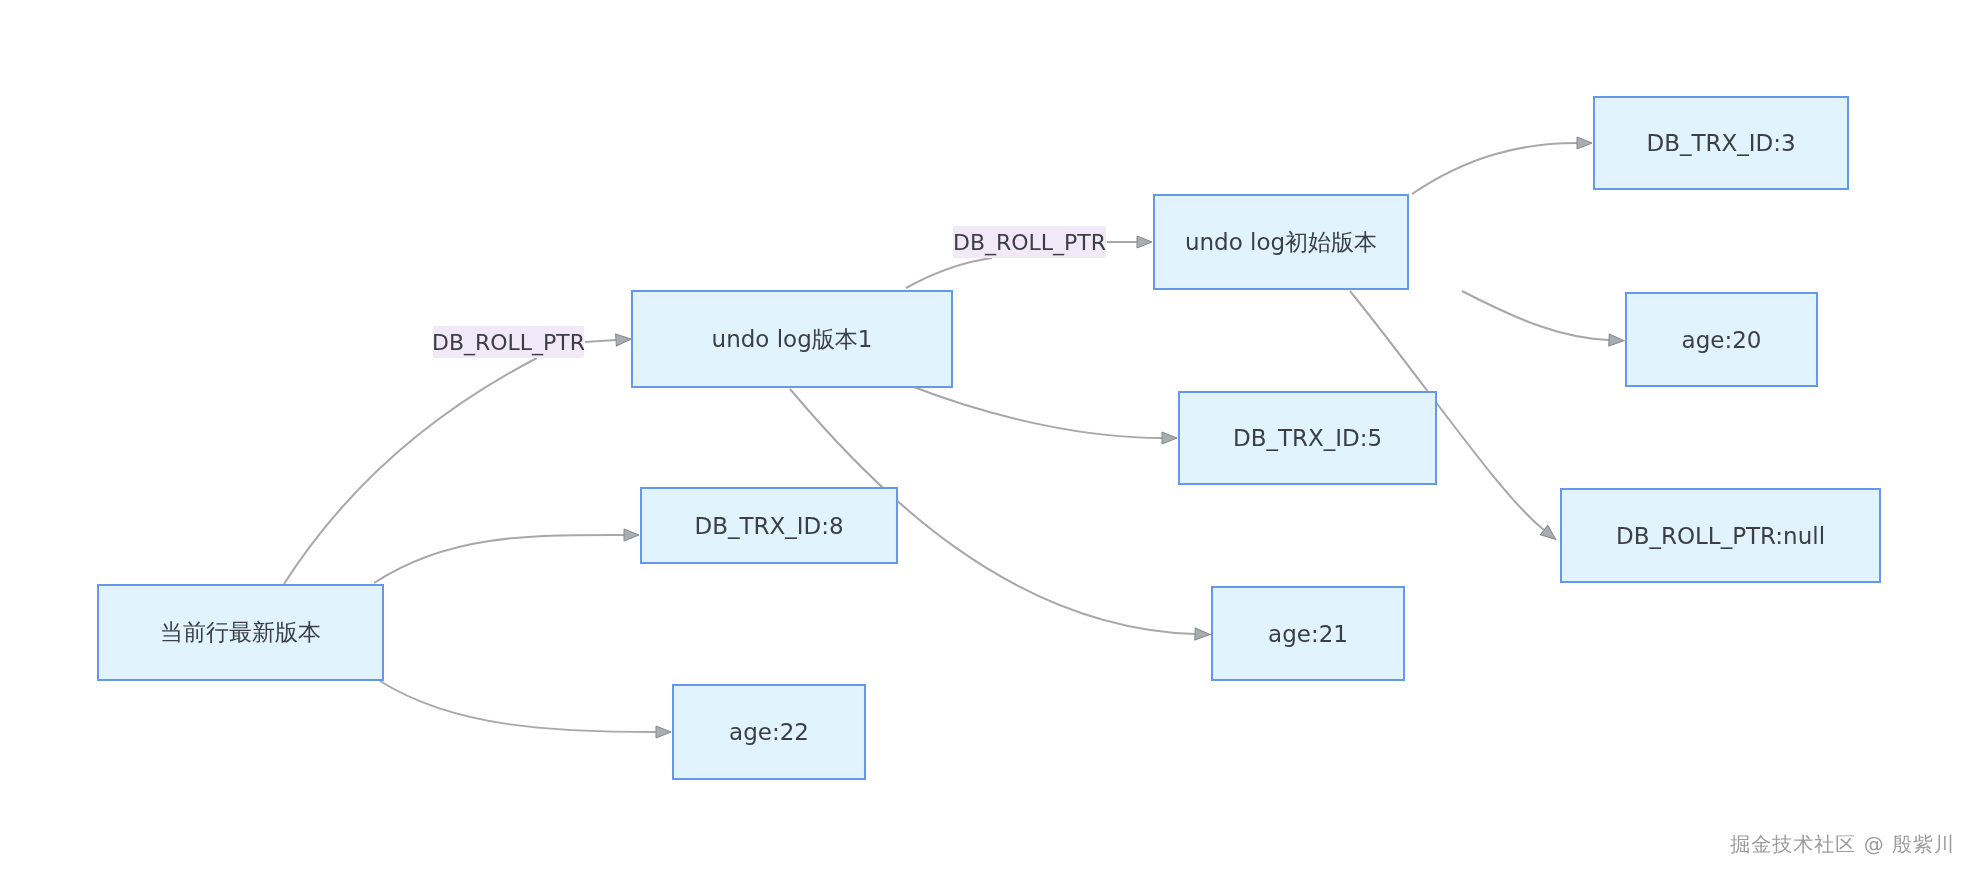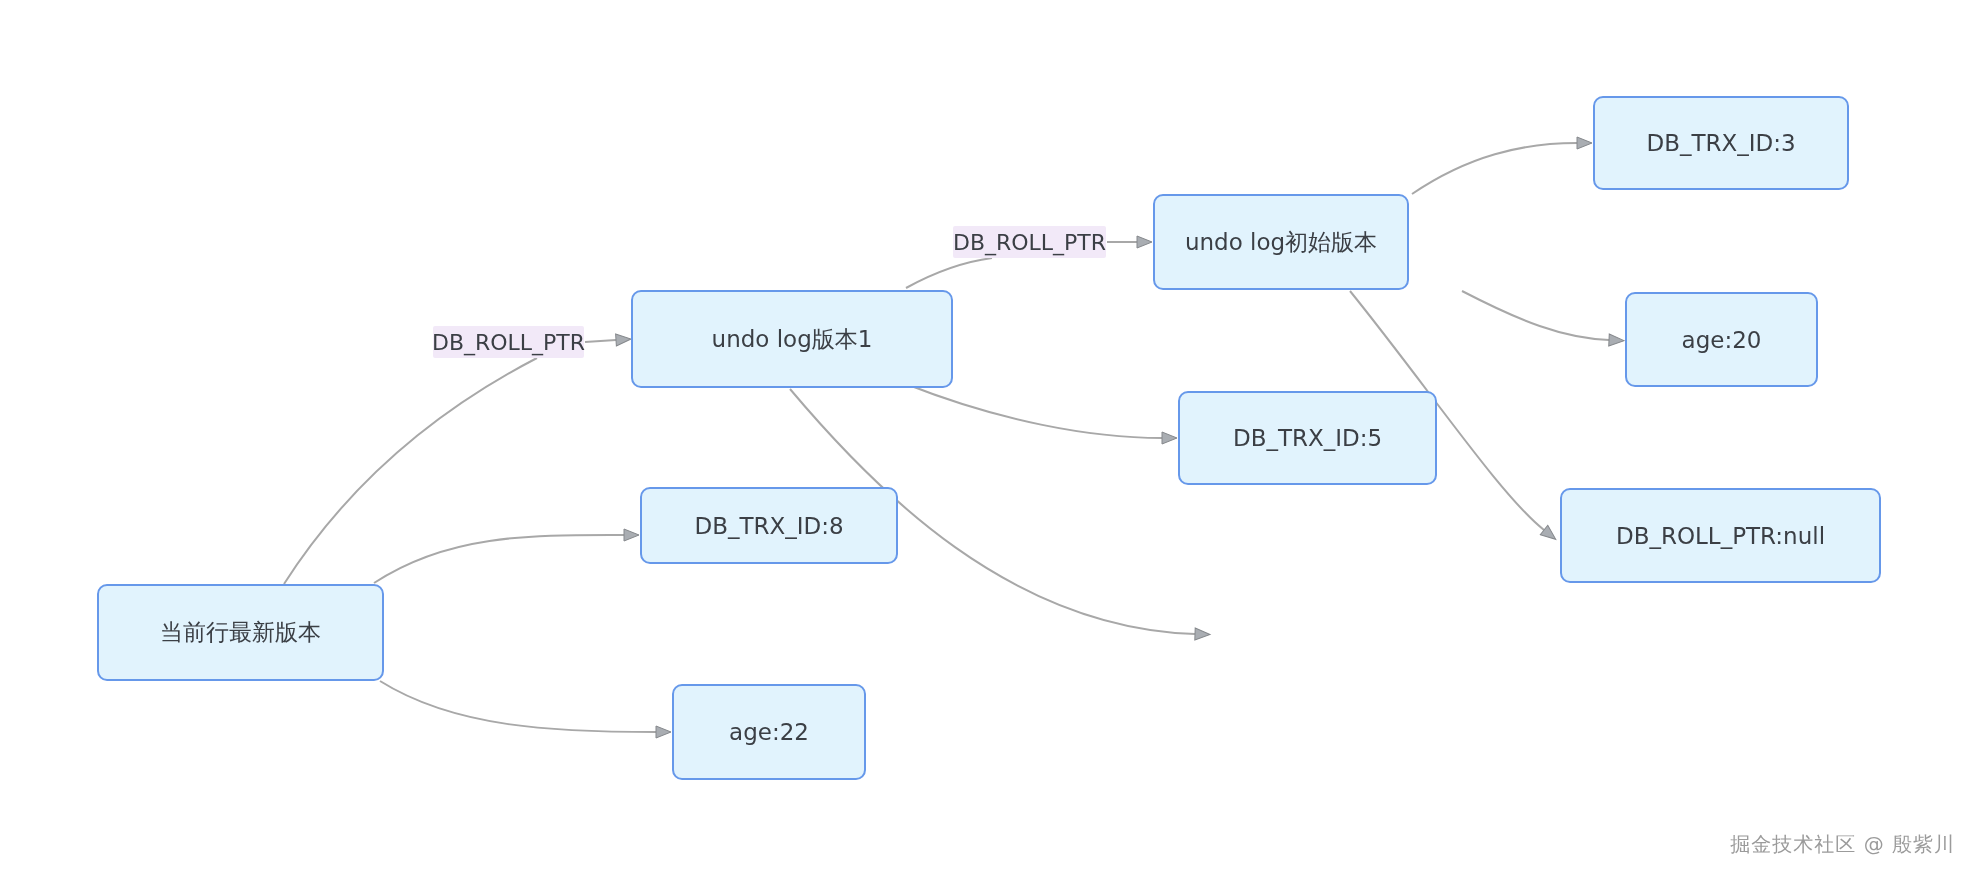--- a/index.html
+++ b/index.html
@@ -22,21 +22,21 @@
     stroke-width:1;
   }
   .node{
     position:absolute;
     display:flex;align-items:center;justify-content:center;
     background:var(--node-fill,#e1f3fd);
     border:2px solid var(--node-border,#6698ea);
     color:var(--text,#3b3f45);
     font-size:23px;
     box-sizing:border-box;
-    border-radius:10px;
+    border-radius:0;
     white-space:nowrap;
   }
   .ptr-label{
     position:absolute;
     display:flex;align-items:center;justify-content:center;
     background:var(--pointer-label-fill,#f2e9f8);
     color:var(--text,#3b3f45);
     font-size:22px;
     box-sizing:border-box;
     border-radius:2px;
@@ -90,20 +90,21 @@
   <div class="node" style="left:97px;top:584px;width:287px;height:97px;">当前行最新版本</div>
 
   <div class="node" style="left:640px;top:487px;width:258px;height:77px;">DB_TRX_ID:8</div>
 
   <div class="node" style="left:672px;top:684px;width:194px;height:96px;">age:22</div>
 
   <div class="node" style="left:631px;top:290px;width:322px;height:98px;">undo log版本1</div>
 
   <div class="node" style="left:1178px;top:391px;width:259px;height:94px;">DB_TRX_ID:5</div>
 
+  <div class="node" style="left:1211px;top:586px;width:194px;height:95px;">age:21</div>
 
   <div class="node" style="left:1153px;top:194px;width:256px;height:96px;">undo log初始版本</div>
 
   <div class="node" style="left:1593px;top:96px;width:256px;height:94px;">DB_TRX_ID:3</div>
 
   <div class="node" style="left:1625px;top:292px;width:193px;height:95px;">age:20</div>
 
   <div class="node" style="left:1560px;top:488px;width:321px;height:95px;">DB_ROLL_PTR:null</div>
 
   <div class="ptr-label" style="left:433px;top:326px;width:151px;height:32px;">DB_ROLL_PTR</div>

